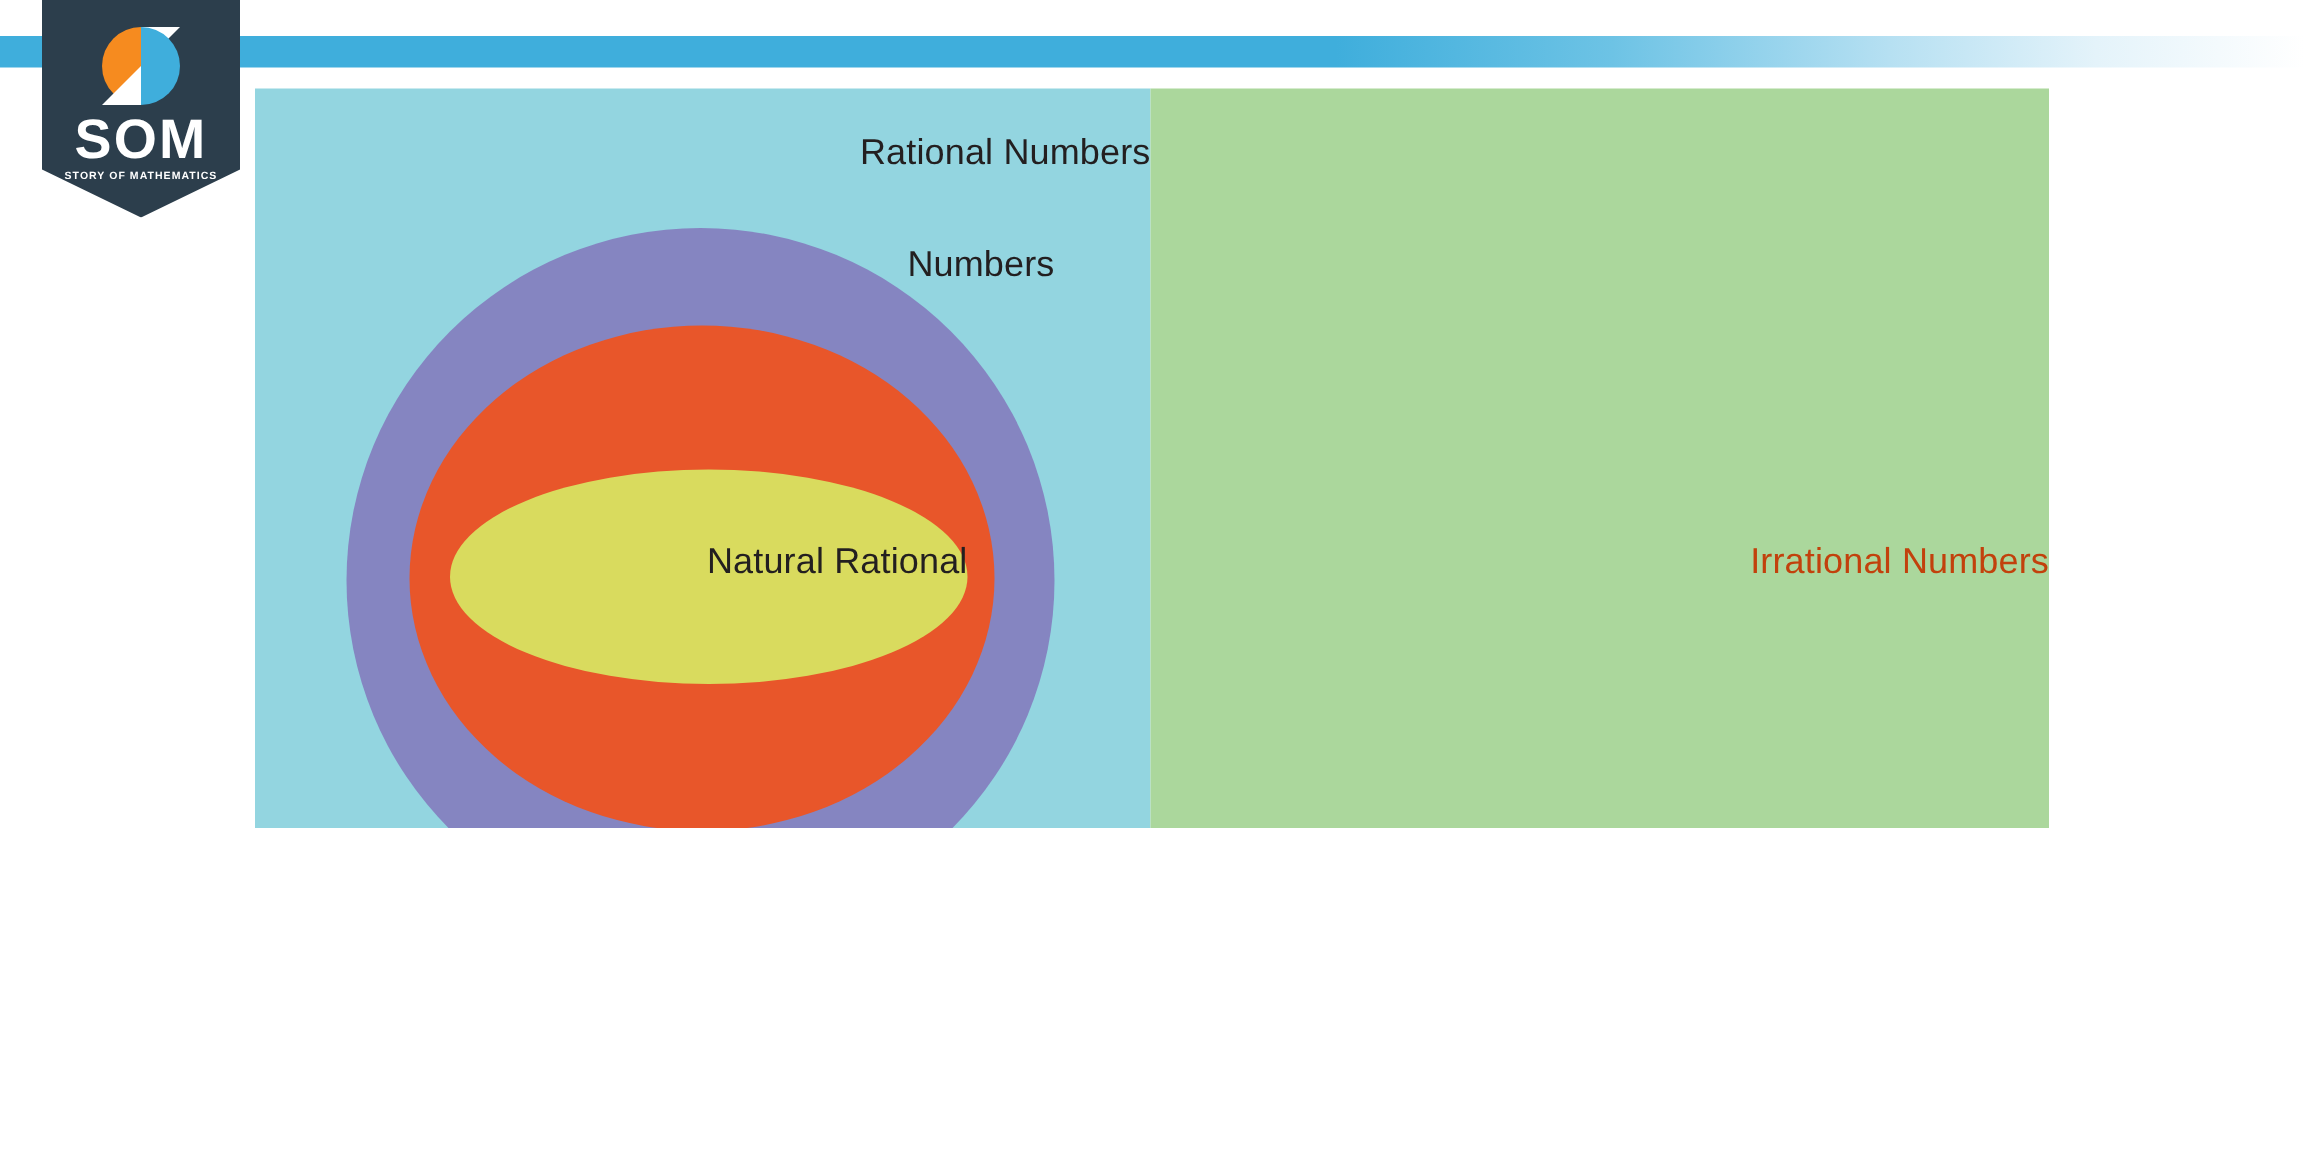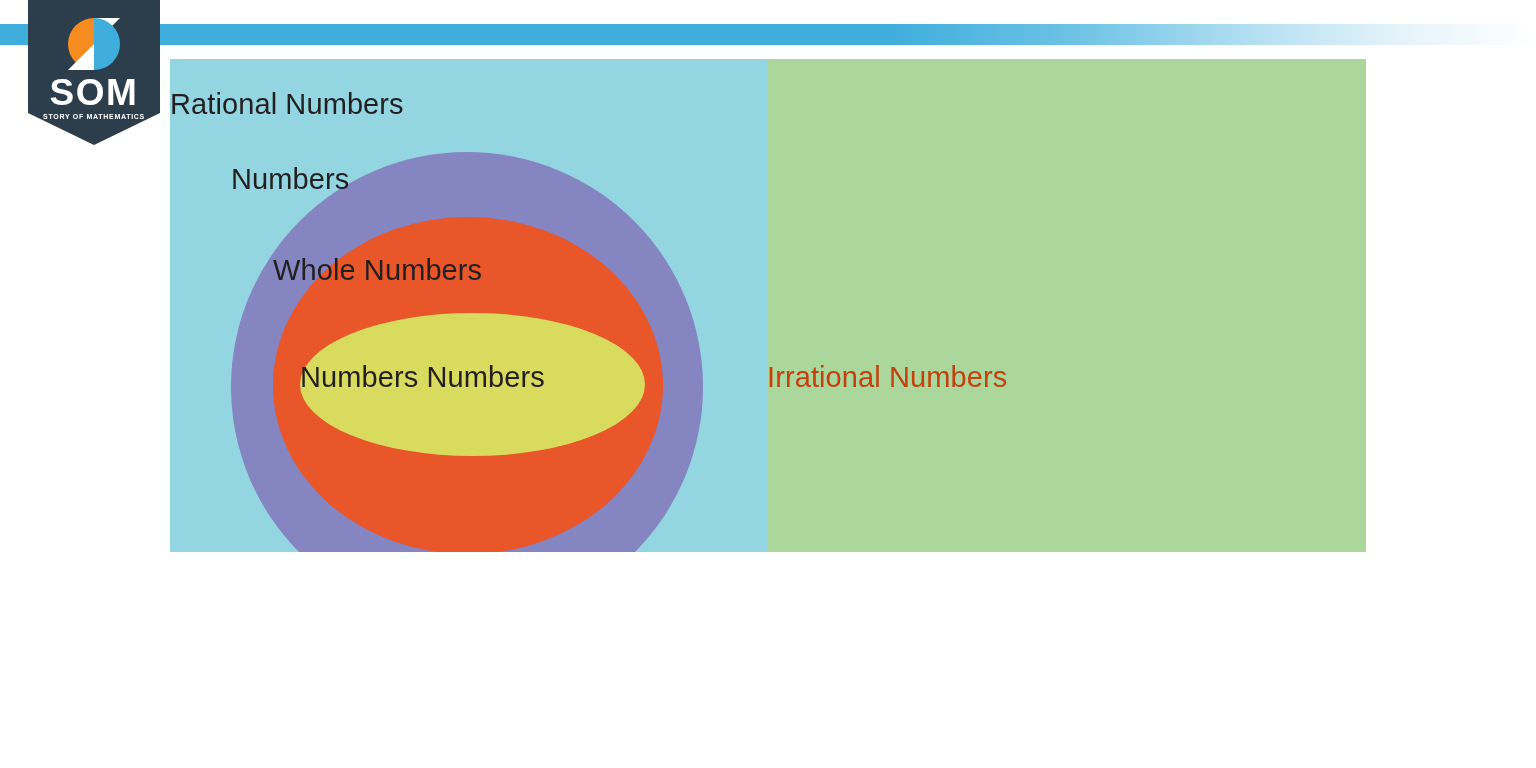--- a/index.html
+++ b/index.html
@@ -72,23 +72,23 @@
     background: #93D5E0;
   }
   .region-irrational {
     left: 767px;
     width: 599px;
     background: #ABD79C;
   }
 
   .set-label {
     position: absolute;
-    text-align: left;
+    text-align: right;
     color: #231F20;
-    font-size: 29px;
+    font-size: 24px;
     font-weight: 400;
     letter-spacing: 0.1px;
     white-space: nowrap;
     line-height: 1;
   }
 
   .label-rational {
     left: 170px;
     top: 90px;
     width: 597px;
@@ -172,17 +172,16 @@
   <div class="ellipse ellipse-integers" style="background: rgb(133, 133, 193);"></div>
   <div class="ellipse ellipse-whole" style="background: rgb(232, 86, 42);"></div>
   <div class="ellipse ellipse-natural" style="background: rgb(217, 219, 94);"></div>
 
   <div class="set-label label-rational" style="color: rgb(35, 31, 32);">Rational Numbers</div>
 
   <div class="set-label label-irrational" style="color: #c2410c;">Irrational Numbers</div>
 
   <div class="set-label label-integers" style="color: rgb(35, 31, 32);">Numbers</div>
 
-  <div class="set-label label-whole" style="color: rgb(35, 31, 32);">Whole Numbers</div>
 
-  <div class="set-label label-natural" style="color: rgb(35, 31, 32);">Numbers Numbers</div>
+  <div class="set-label label-natural" style="color: rgb(35, 31, 32);">Natural Rational</div>
 
 </div>
 
 </body></html>

